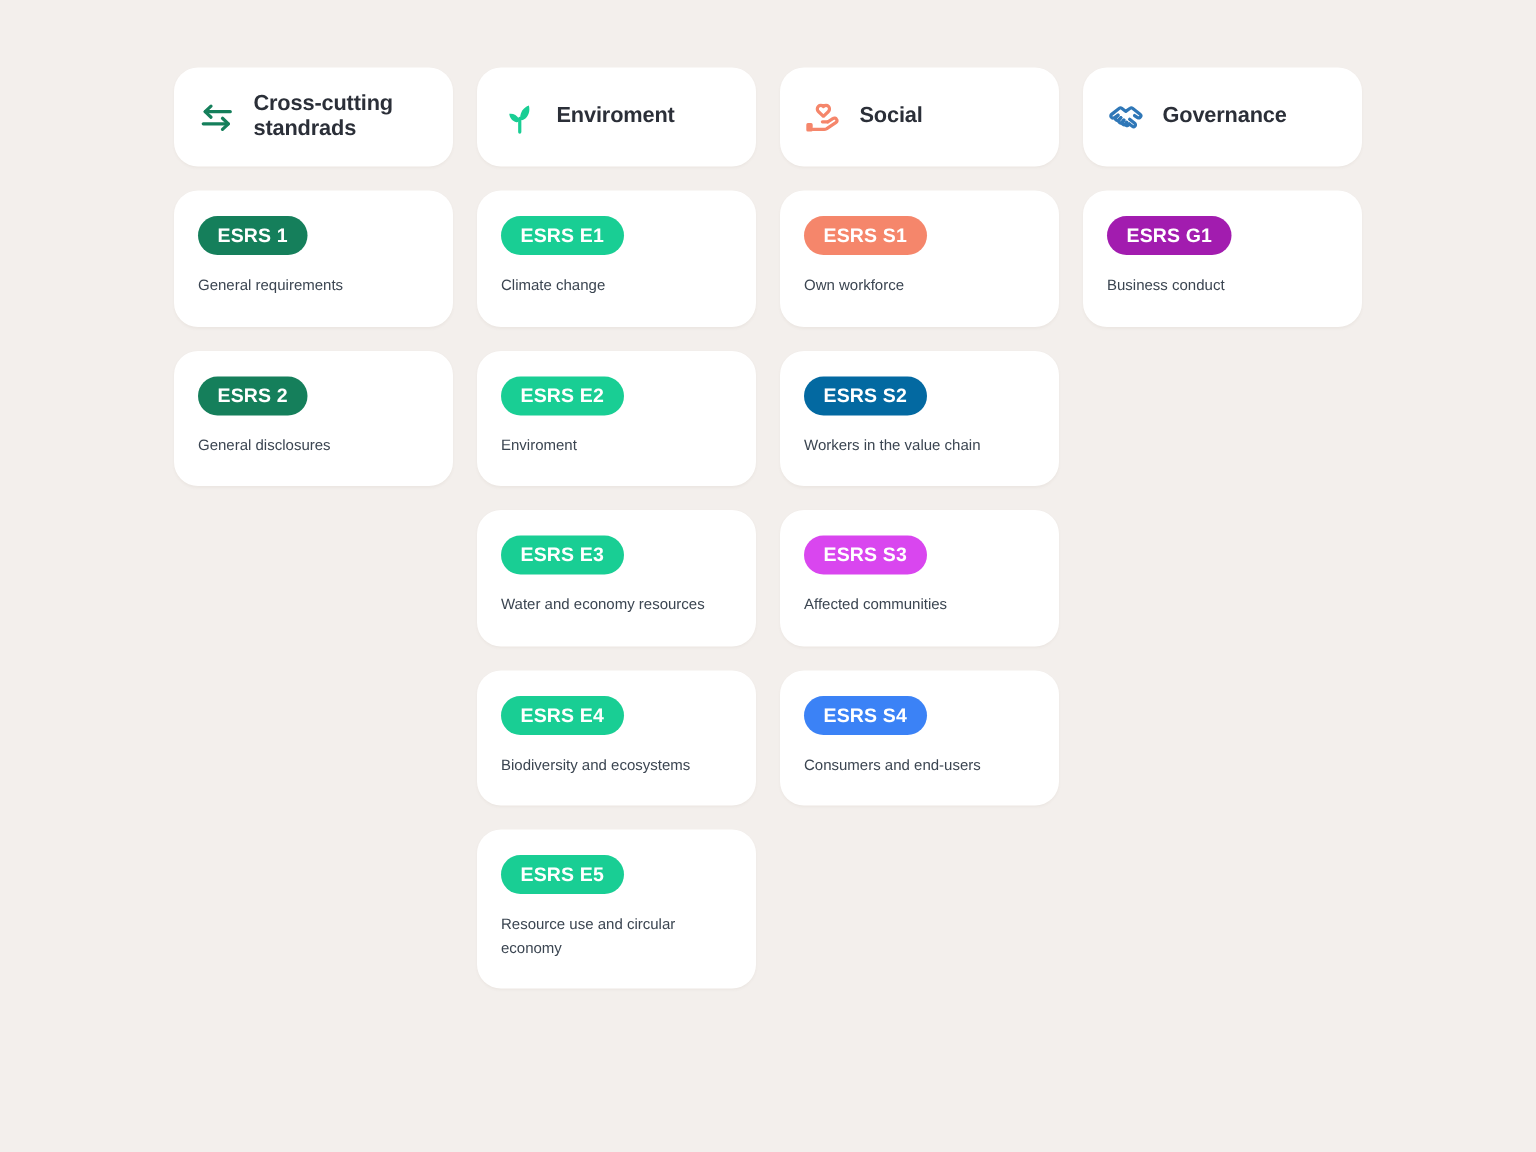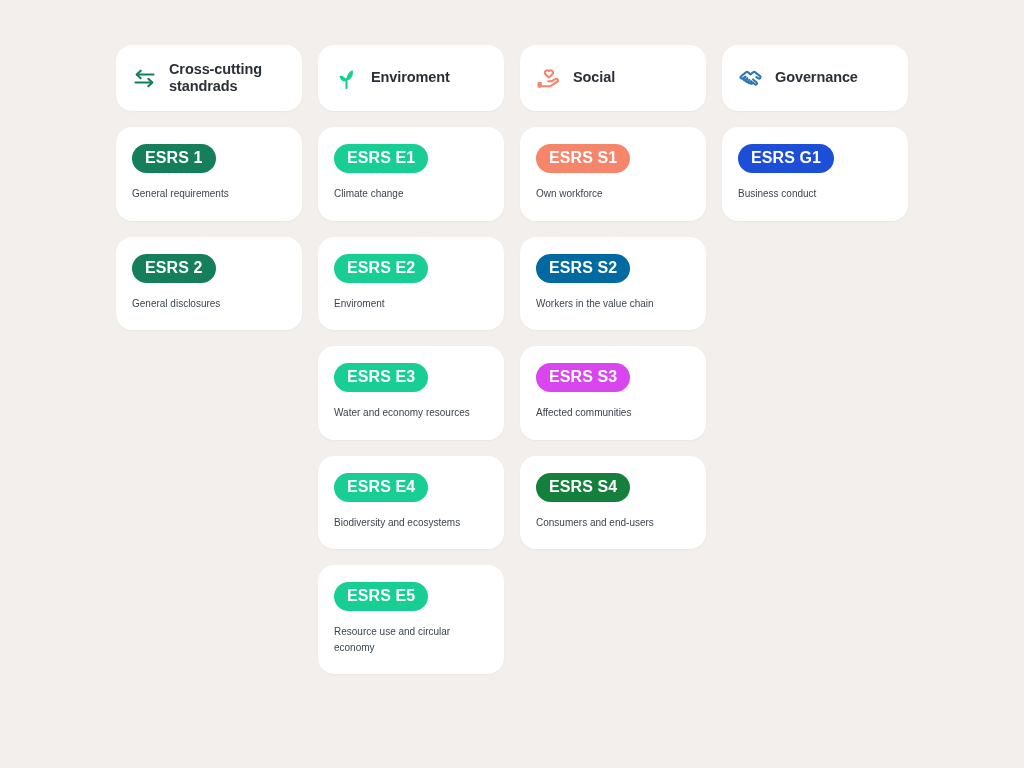--- a/index.html
+++ b/index.html
@@ -66,21 +66,21 @@
     background: #ffffff;
     border-radius: 16px;
     box-sizing: border-box;
     padding: 17px 16px 19px 16px;
     box-shadow: 0 1px 2px rgba(90, 70, 60, 0.05);
   }
   .badge {
     display: inline-block;
     border-radius: 999px;
     padding: 6px 13px 7px 13px;
-    font-size: 16px;
+    font-size: 13px;
     font-weight: bold;
     color: #ffffff;
     letter-spacing: 0.1px;
     line-height: 1;
   }
   .card-label {
     margin-top: 13px;
     font-size: 10px;
     color: #3b4551;
     line-height: 1.55;
@@ -130,32 +130,32 @@
             <path d="M3.2 16.1h1.9v3.1H3.2z"></path>
             <path d="M6.2 18.9h6.6c.6 0 1.1-.2 1.6-.5l5.3-3.5c.7-.5.9-1.4.4-2.1-.4-.6-1.3-.8-1.9-.4l-3.2 2"></path>
             <path d="M14.9 14.4h-3.1"></path>
           </svg>
         </span>
         <div class="header-title">Social</div>
       </div>
       <div class="std-card"><span class="badge" style="background: rgb(245, 134, 107);">ESRS S1</span><div class="card-label">Own workforce</div></div>
       <div class="std-card"><span class="badge" style="background: #0369a1;">ESRS S2</span><div class="card-label">Workers in the value chain</div></div>
       <div class="std-card"><span class="badge" style="background: #d946ef;">ESRS S3</span><div class="card-label">Affected communities</div></div>
-      <div class="std-card"><span class="badge" style="background: #15803d; text-align: right;">ESRS S4</span><div class="card-label">Consumers and end-users</div></div>
+      <div class="std-card"><span class="badge" style="background: #3b82f6; text-align: right;">ESRS S4</span><div class="card-label">Consumers and end-users</div></div>
     </div>
     <div class="column">
       <div class="header-card">
         <span class="header-icon">
           <svg viewBox="0 0 24 24" width="27" height="27" fill="none" stroke="#2f77b7" stroke-width="1.9" stroke-linecap="round" stroke-linejoin="round">
             <path d="M11.9 8.2 9.6 6.4c-.4-.3-1-.3-1.4 0L3.6 10c-.5.4-.6 1.1-.2 1.6l.2.2c.4.4 1 .5 1.5.2l2.3-1.5"></path>
             <path d="M12.2 8.1l2.4-1.7c.4-.3 1-.3 1.4 0l4.5 3.5c.5.4.6 1.1.2 1.6l-.2.2c-.4.4-1 .5-1.5.2l-1.8-1.2"></path>
             <path d="M7.4 10.5l-1.2 1.3c-.5.5-.4 1.2.1 1.6.5.4 1.2.3 1.6-.2l1.2-1.3"></path>
             <path d="M9.1 12l-1 1.2c-.4.5-.3 1.2.2 1.6.5.4 1.2.3 1.6-.2l1-1.2"></path>
             <path d="M10.9 13.4l-.8 1c-.4.5-.3 1.1.2 1.5.5.4 1.1.3 1.5-.2l.8-.9"></path>
             <path d="M12.6 14.6l-.5.6c-.3.4-.2 1 .2 1.3.4.3 1 .2 1.3-.2l.5-.6"></path>
             <path d="M14.1 15.7l1.8 1.4c.5.4 1.2.3 1.6-.2.4-.5.3-1.2-.2-1.6l-3-2.4"></path>
           </svg>
         </span>
         <div class="header-title">Governance</div>
       </div>
-      <div class="std-card"><span class="badge" style="background: #1d4ed8;">ESRS G1</span><div class="card-label">Business conduct</div></div>
+      <div class="std-card"><span class="badge" style="background: #a21caf;">ESRS G1</span><div class="card-label">Business conduct</div></div>
     </div>
   </div>
 
 </body></html>

